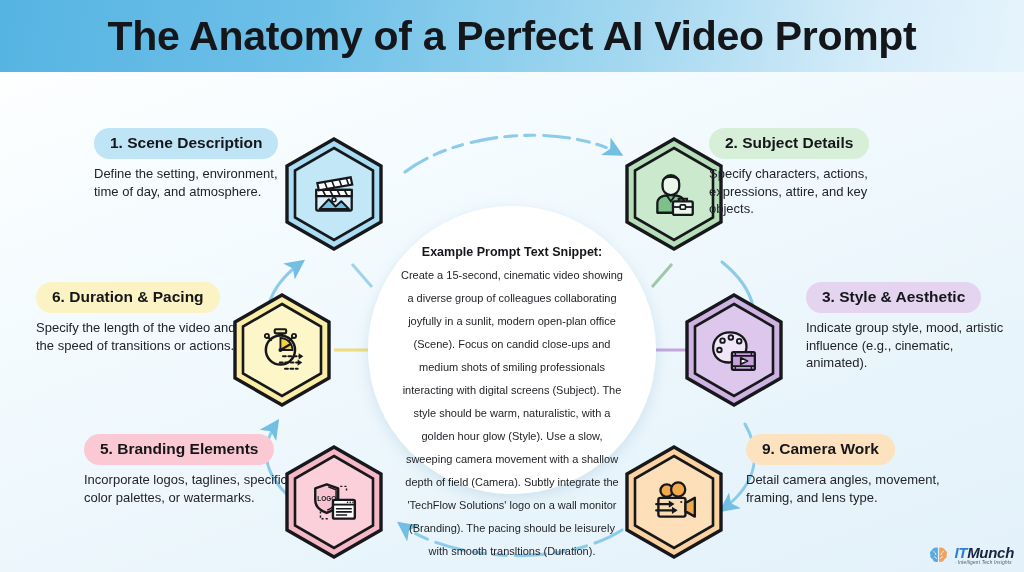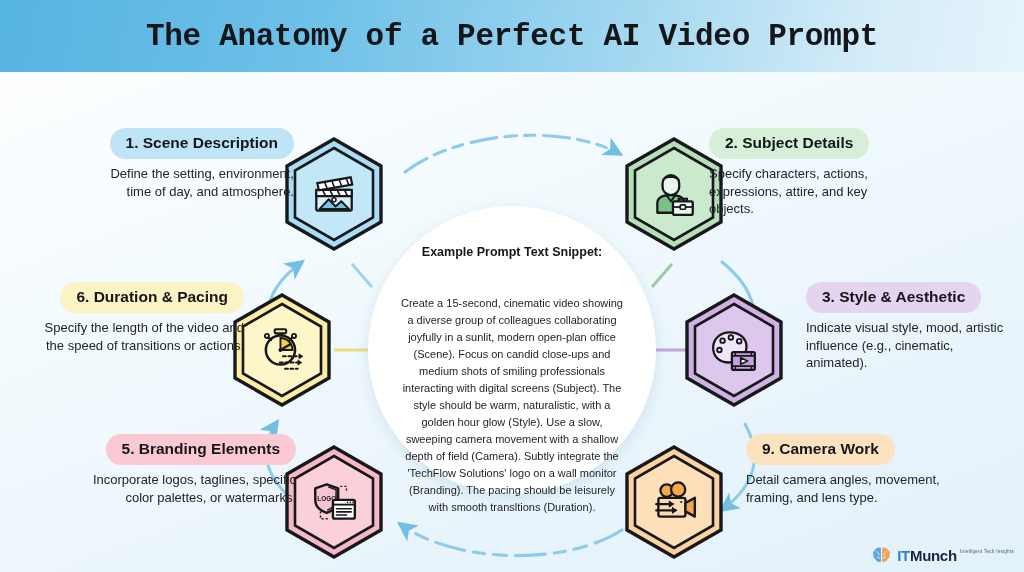--- a/index.html
+++ b/index.html
@@ -15,49 +15,48 @@
   }
 
   
   #header {
     position: absolute; left: 0; top: 0;
     width: 1024px; height: 72px;
     background: linear-gradient(100deg, #56b4e2 0%, #6dc0e8 30%, #a4d8f0 62%, #d5ecf9 85%, #e6f4fc 100%);
     display: flex; align-items: center; justify-content: center;
   }
   #header h1 {
-    font-size: 31px; font-weight: bold; color: #15161a;
-    letter-spacing: -0.3px; white-space: nowrap; font-family: Liberation Mono, monospace;
+    font-size: 41px; font-weight: bold; color: #15161a;
+    letter-spacing: -0.3px; white-space: nowrap;
   }
 
   
   #stage { position: absolute; left: 0; top: 72px; width: 1024px; height: 500px; }
   #arcs  { position: absolute; left: 0; top: 0; width: 1024px; height: 500px; }
 
   
   #center-ring {
     position: absolute; left: 368px; top: 134px;
     width: 288px; height: 288px; border-radius: 50%;
     background: radial-gradient(circle at 50% 45%, #ffffff 0%, #ffffff 78%, #d4ecf7 88%, #cfe9f6 100%);
     box-shadow: 0 4px 14px rgba(110,160,190,0.22);
   }
   #center-disc {
     position: absolute; left: 383px; top: 149px;
     width: 258px; height: 258px; border-radius: 50%;
     background: #ffffff;
     display: flex; flex-direction: column; align-items: center;
     padding: 24px 18px 0 18px;
-    gap: 31px;
   }
   #center-title {
     font-size: 12.5px; font-weight: bold; color: #16171b;
     margin-bottom: 5px; text-align: center;
   }
   #center-body {
-    font-size: 11px; line-height: 17px; color: #1d1f24;
+    font-size: 11px; line-height: 23px; color: #1d1f24;
     text-align: center;
   }
 
   
   .hex {
     position: absolute; width: 104px; height: 116px;
     display: flex; align-items: center; justify-content: center;
   }
   .hex svg { position: absolute; left: 0; top: 0; }
   .hex .glyph {
@@ -71,30 +70,30 @@
     display: inline-block;
     padding: 6px 16px 7px 16px;
     border-radius: 18px;
     font-size: 15.5px; font-weight: bold; color: #15161a;
     white-space: nowrap;
   }
   .desc {
     font-size: 13px; line-height: 17.5px; color: #22242a;
     margin-top: 6px;
   }
-  .align-right { text-align: right; }
+  .align-right { text-align: left; }
   .align-left  { text-align: left; }
 
   
   #logo {
     position: absolute; right: 10px; bottom: 6px;
     display: flex; align-items: center; gap: 5px;
   }
   #logo .brain { width: 21px; height: 21px; }
-  #logo .wordmark { display: flex; flex-direction: row; line-height: 1; }
+  #logo .wordmark { display: flex; flex-direction: column; line-height: 1; font-style: italic; }
   #logo .wm-top { font-size: 15px; font-weight: bold; color: #1b2440; letter-spacing: -0.3px; }
   #logo .wm-top .it { color: #2f7fd1; }
   #logo .wm-sub { font-size: 4.6px; color: #4a5668; letter-spacing: 0.25px; margin-top: 1.5px; }
 </style>
 </head>
 <body>
 
 <div id="page">
 
   <div id="header">
@@ -189,21 +188,21 @@
         <circle cx="29" cy="15.5" r="2.2" fill="none" stroke="#17181c" stroke-width="1.8"></circle>
         <circle cx="10" cy="24" r="2.2" fill="none" stroke="#17181c" stroke-width="1.8"></circle>
         <rect x="22" y="26" width="22" height="17" rx="1.4" fill="#c59fe0" stroke="#17181c" stroke-width="2.2"></rect>
         <path d="M22 29.6 L44 29.6 M22 39.4 L44 39.4" stroke="#17181c" stroke-width="1.6"></path>
         <path d="M25.3 26 L25.3 29.6 M25.3 39.4 L25.3 43 M40.7 26 L40.7 29.6 M40.7 39.4 L40.7 43" stroke="#17181c" stroke-width="1.4"></path>
         <path d="M30.5 31.5 L37 34.6 L30.5 37.7 Z" fill="#fff" stroke="#17181c" stroke-width="1.7" stroke-linejoin="round"></path>
       </svg>
     </div>
     <div class="node-label align-left" style="left:806px; top:210px; width:200px;">
       <span class="pill" style="background:#e5d4f0;">3. Style &amp; Aesthetic</span>
-      <div class="desc">Indicate visual style, mood, artistic influence (e.g., cinematic, animated).</div>
+      <div class="desc">Indicate group style, mood, artistic influence (e.g., cinematic, animated).</div>
     </div>
 
     <div class="hex" style="left:622px; top:372px;">
       <svg width="104" height="116" viewBox="0 0 104 116">
         <polygon points="52,3 99,30 99,86 52,113 5,86 5,30" fill="#fcd3a0" stroke="#17181c" stroke-width="3.4"></polygon>
         <polygon points="52,12 91,34.5 91,81.5 52,104 13,81.5 13,34.5" fill="#fde0ba" stroke="#17181c" stroke-width="2.6"></polygon>
       </svg>
       <svg class="glyph" viewBox="0 0 48 48">
         <circle cx="17" cy="13" r="6" fill="#f2a94e" stroke="#17181c" stroke-width="2.2"></circle>
         <circle cx="28" cy="12" r="6.8" fill="#f2a94e" stroke="#17181c" stroke-width="2.2"></circle>

